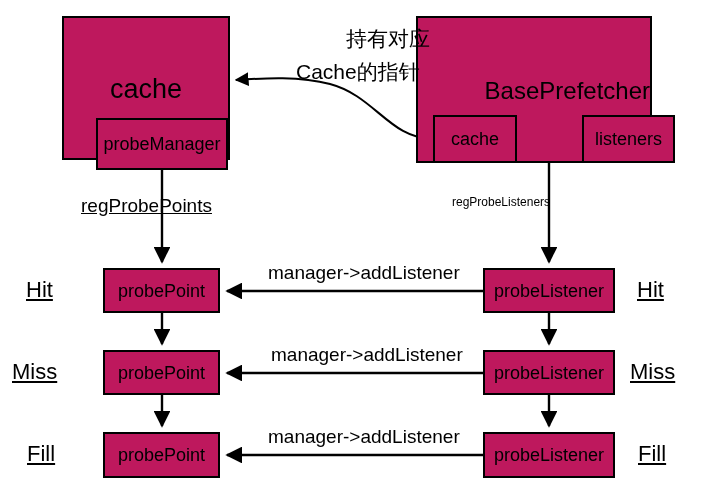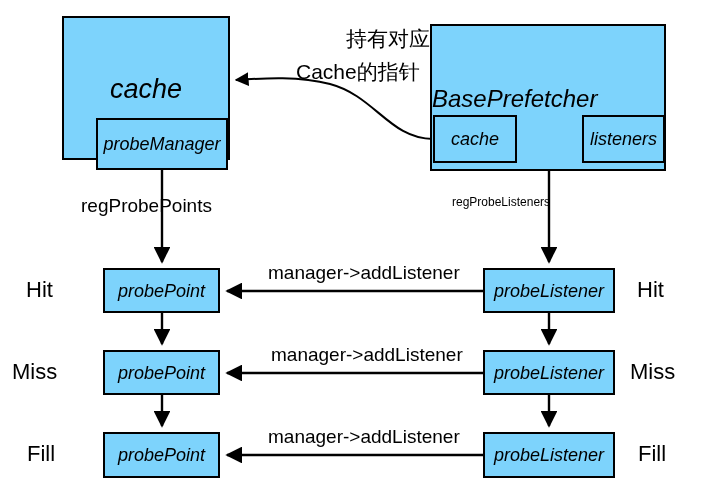--- a/index.html
+++ b/index.html
@@ -16,52 +16,50 @@
     position: relative;
     width: 720px;
     height: 500px;
     background: #ffffff;
     overflow: hidden;
   }
   .box {
     position: absolute;
     box-sizing: border-box;
     border: 2px solid #000000;
-    background: #7dd3fc;
+    background: #be185d;
     display: flex;
     align-items: center;
     justify-content: center;
     white-space: nowrap;
-    font-style: italic;
   }
   .box-label {
     display: block;
     line-height: 1;
   }
   
   #cache-box {
     left: 62px;
     top: 16px;
     width: 168px;
     height: 144px;
     align-items: flex-start;
     justify-content: center;
   }
   #cache-box .box-label {
     margin-top: 58px;
     font-size: 27px;
   }
   #baseprefetcher-box {
-    left: 430px;
+    left: 416px;
     top: 16px;
     width: 236px;
     height: 147px;
     align-items: flex-start;
-    justify-content: flex-start;
-    margin-top: 8px;
+    justify-content: flex-end;
   }
   #baseprefetcher-box .box-label {
     margin-top: 61px;
     font-size: 24px;
   }
   
   #probemanager-box {
     left: 96px;
     top: 118px;
     width: 132px;
@@ -71,49 +69,49 @@
   #pf-cache-box {
     left: 433px;
     top: 115px;
     width: 84px;
     height: 48px;
     font-size: 18px;
   }
   #pf-listeners-box {
     left: 582px;
     top: 115px;
-    width: 83px;
+    width: 93px;
     height: 48px;
     font-size: 18px;
   }
   
   .node-box {
     font-size: 18px;
   }
   #probe-point-hit   { left: 103px; top: 268px; width: 117px; height: 45px; }
   #probe-point-miss  { left: 103px; top: 350px; width: 117px; height: 45px; }
   #probe-point-fill  { left: 103px; top: 432px; width: 117px; height: 46px; }
   #probe-listener-hit  { left: 483px; top: 268px; width: 132px; height: 45px; }
   #probe-listener-miss { left: 483px; top: 350px; width: 132px; height: 45px; }
   #probe-listener-fill { left: 483px; top: 432px; width: 132px; height: 46px; }
 
   
   .text-label {
     position: absolute;
     white-space: nowrap;
     line-height: 1;
   }
-  .side-label { font-size: 22px; }
+  .side-label { font-size: 22px; text-decoration: underline; }
   .edge-label { font-size: 19px; }
   .note-line  { font-size: 21px; }
 
   #note-line-1 { left: 310px; top: 28px; margin-left: 36px; }
   #note-line-2 { left: 296px; top: 61px; }
 
-  #label-regprobepoints    { left: 81px;  top: 196px; font-size: 19px; }
+  #label-regprobepoints    { left: 81px;  top: 196px; font-size: 19px; text-decoration: underline; }
   #label-regprobelisteners { left: 452px; top: 196px; font-size: 12px; }
 
   #label-hit-left   { left: 26px; top: 279px; }
   #label-miss-left  { left: 12px; top: 361px; }
   #label-fill-left  { left: 27px; top: 443px; }
   #label-hit-right  { left: 637px; top: 279px; }
   #label-miss-right { left: 630px; top: 361px; }
   #label-fill-right { left: 638px; top: 443px; }
 
   #label-addlistener-hit  { left: 268px; top: 263px; }

